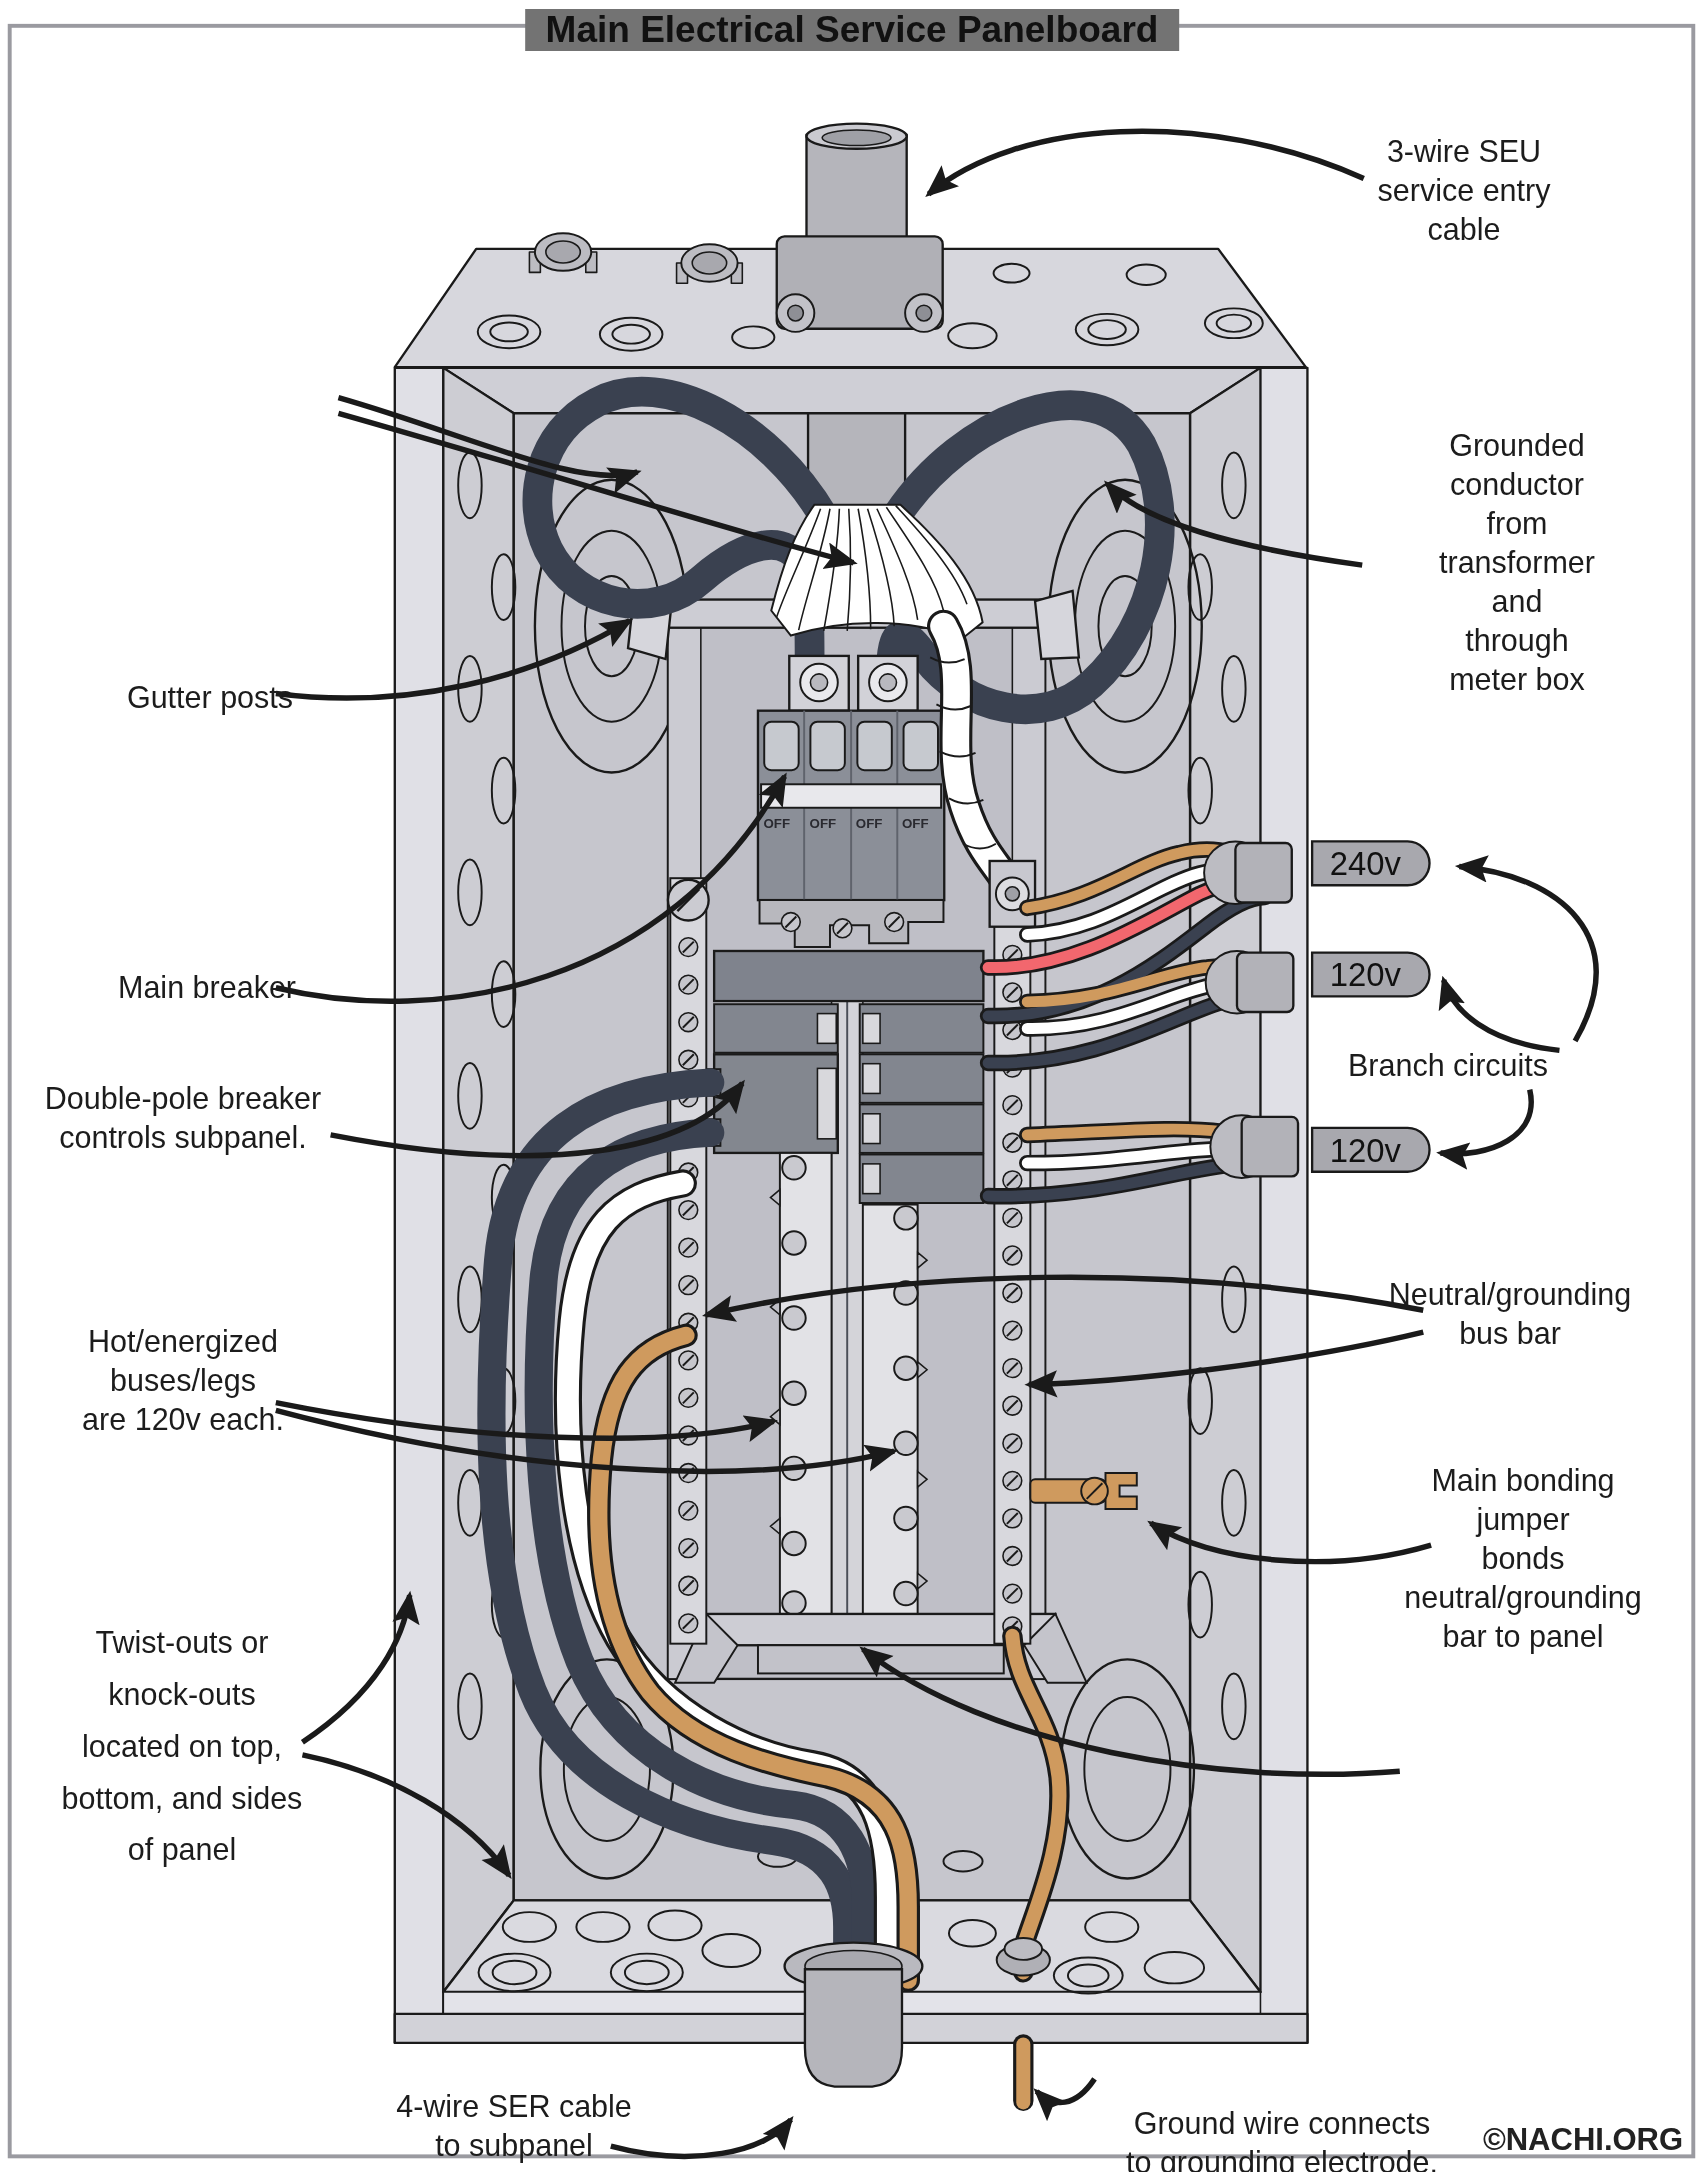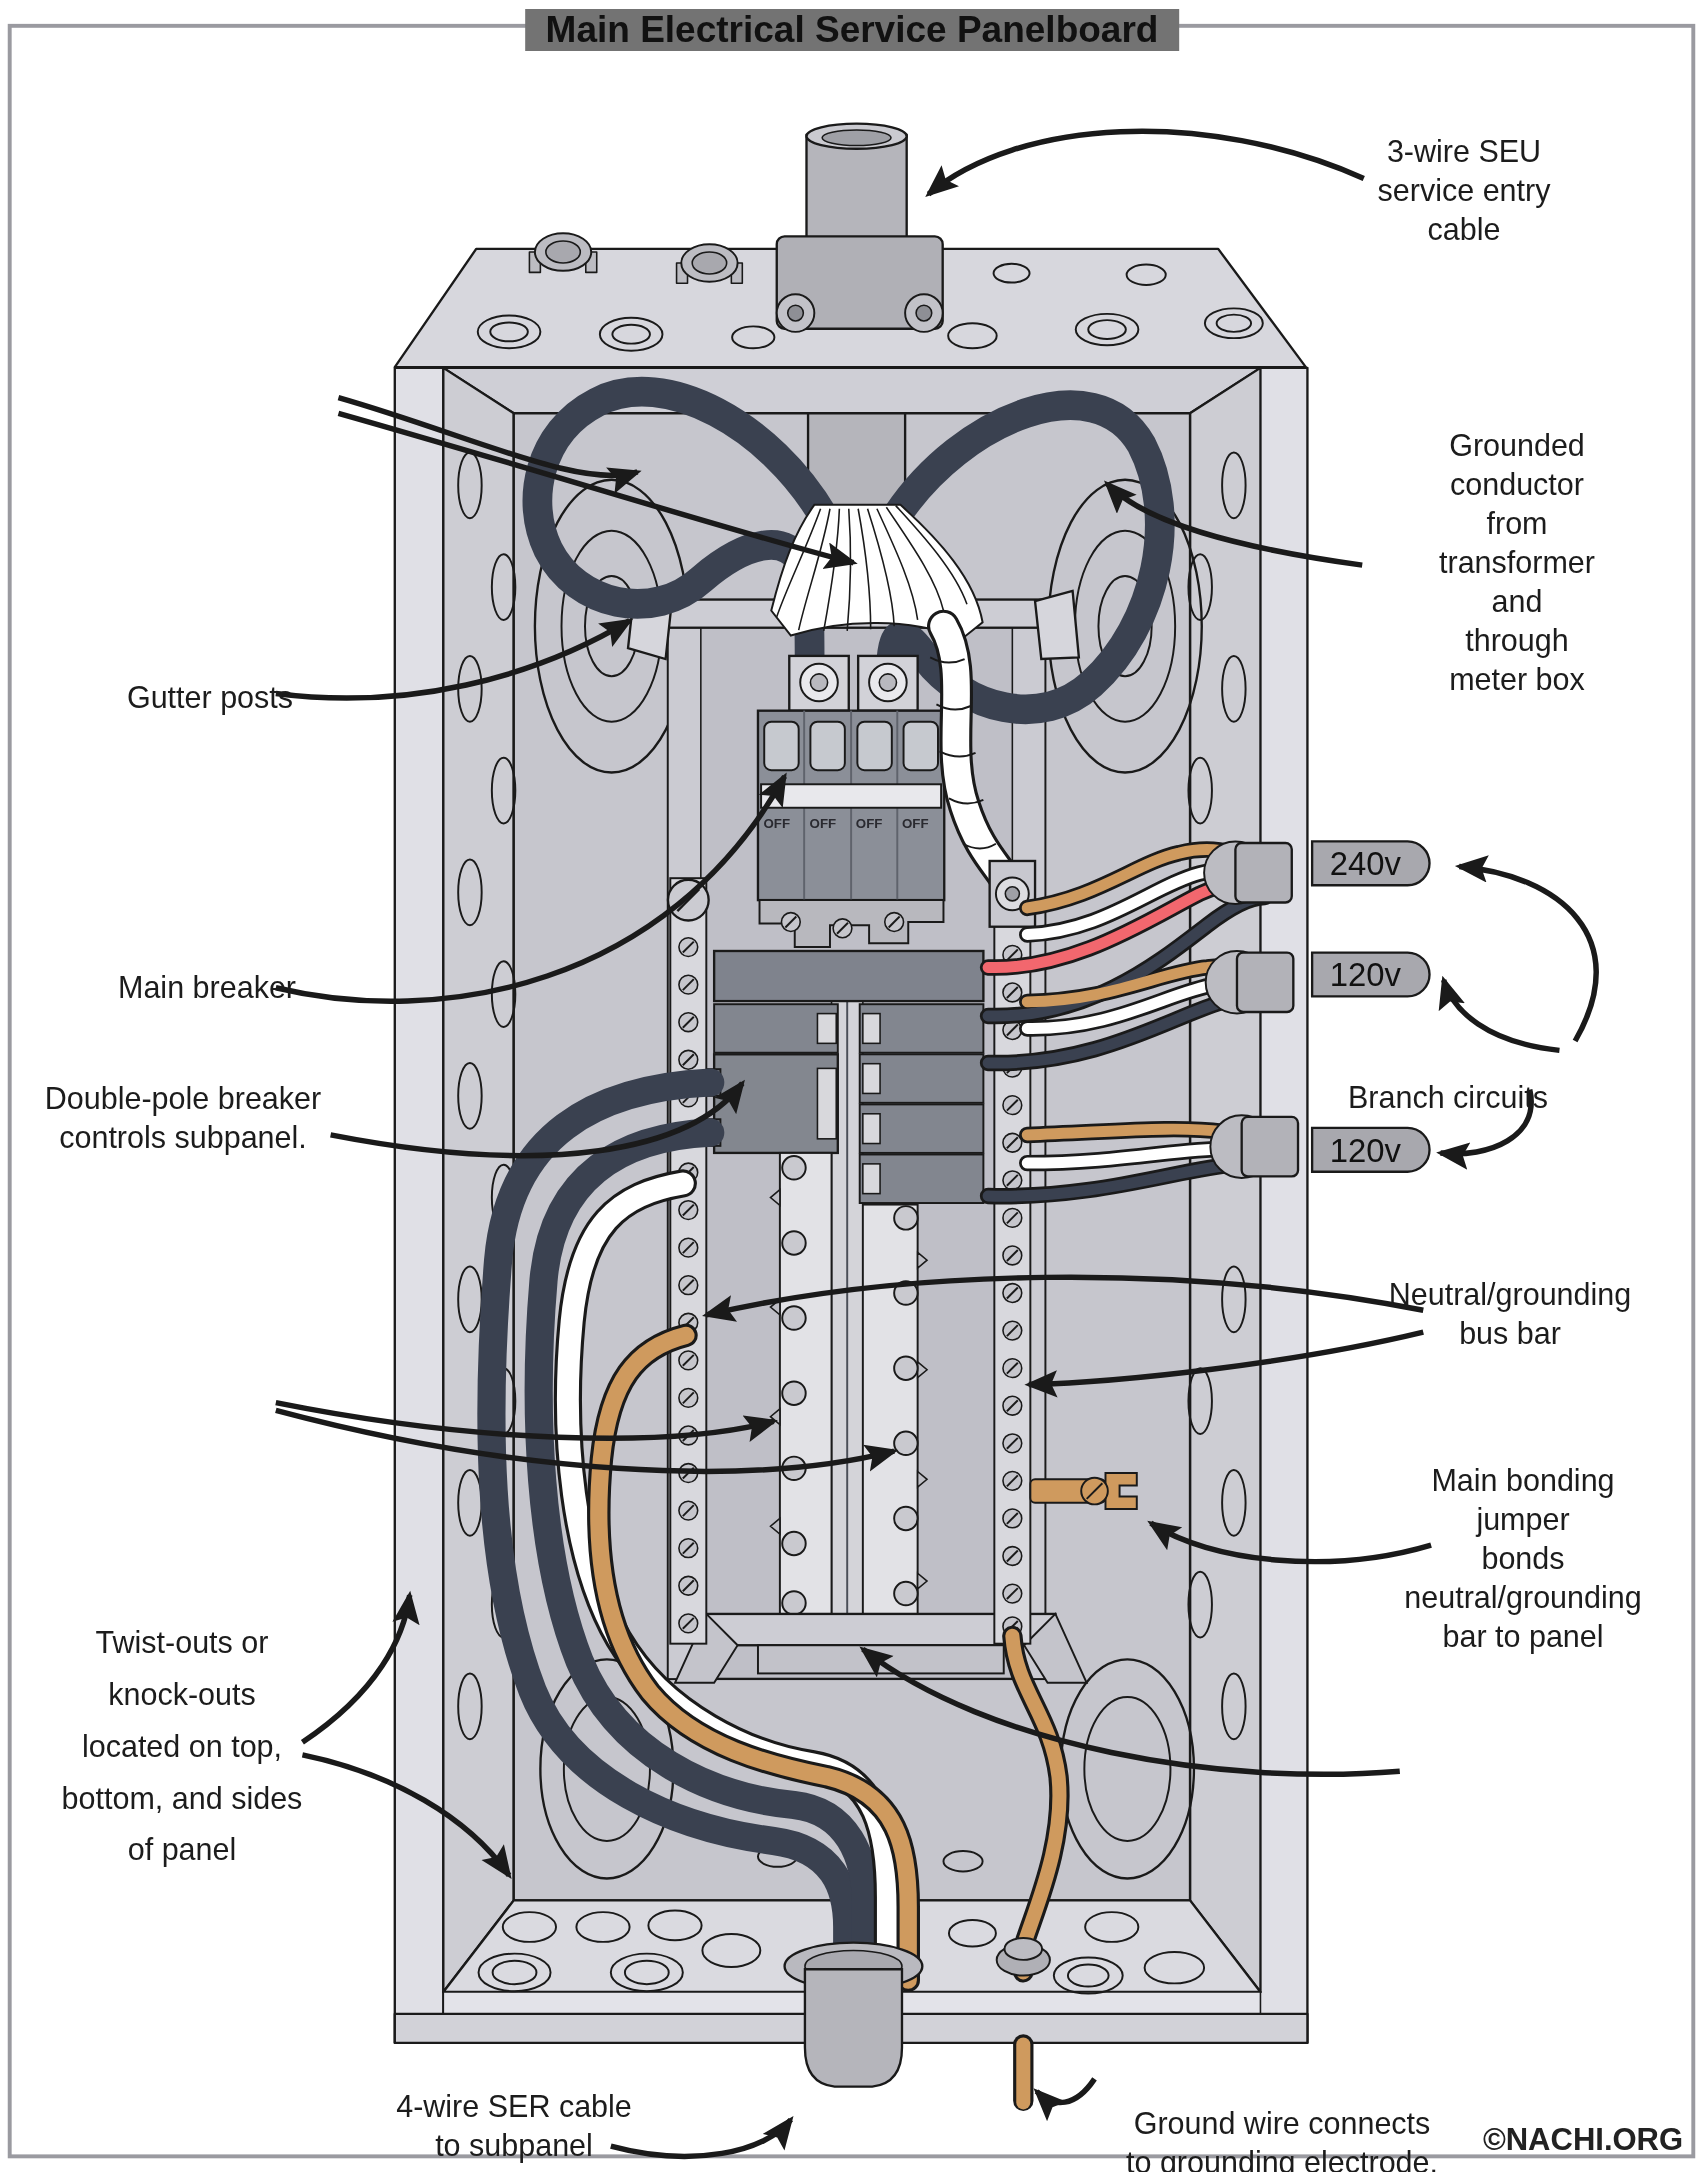--- a/index.html
+++ b/index.html
@@ -423,25 +423,28 @@
 </svg>
 
 <div id="title" style="left:852px;top:30px;">Main Electrical Service Panelboard</div>
 <div class="lbl" style="left:1464px;top:191px;">3-wire SEU
 service entry cable</div>
 <div class="lbl" style="left:1517px;top:563px;">Grounded conductor
 from transformer and
 through meter box</div>
 <div class="lbl" style="left:210px;top:698px;">Gutter posts</div>
 <div class="lbl" style="left:207px;top:988px;">Main breaker</div>
-<div class="lbl" style="left:1448px;top:1066px;margin-top:32px;">Branch circuits</div>
+<div class="lbl" style="left:1448px;top:1066px;">Branch circuits</div>
 <div class="lbl" style="left:183px;top:1118px;">Double-pole breaker
 controls subpanel.</div>
 <div class="lbl" style="left:1510px;top:1314px;">Neutral/grounding
 bus bar</div>
+<div class="lbl" style="left:183px;top:1381px;">Hot/energized
+buses/legs
+are 120v each.</div>
 <div class="lbl" style="left:1523px;top:1512px;margin-top:47px;">Main bonding jumper
 bonds neutral/grounding
 bar to panel</div>
 <div class="lbl loose" style="left:182px;top:1747px;">Twist-outs or
 knock-outs
 located on top,
 bottom, and sides
 of panel</div>
 <div class="lbl" style="left:514px;top:2126px;">4-wire SER cable
 to subpanel</div>

